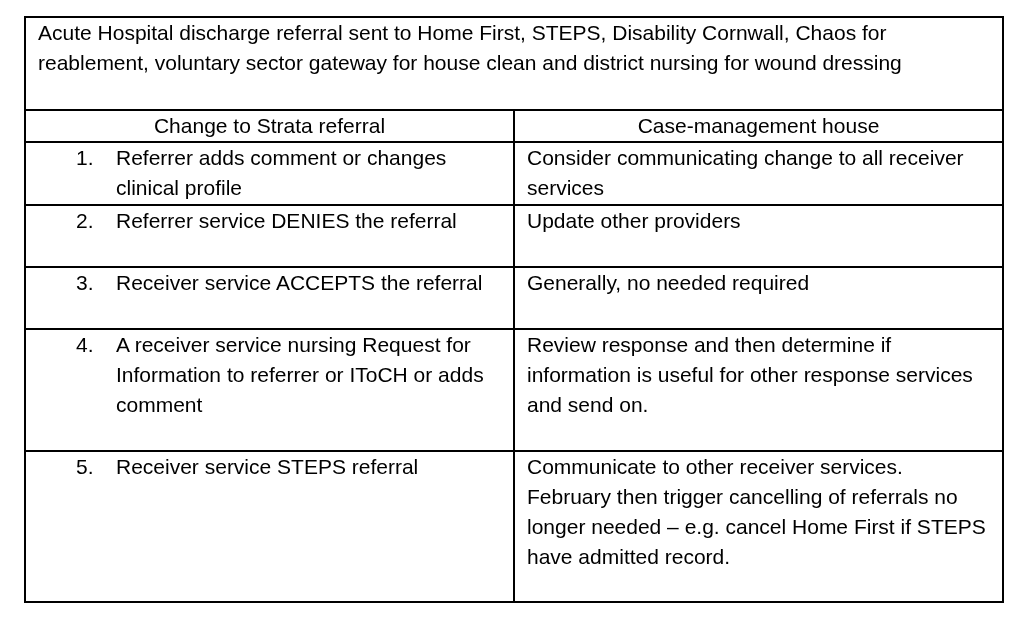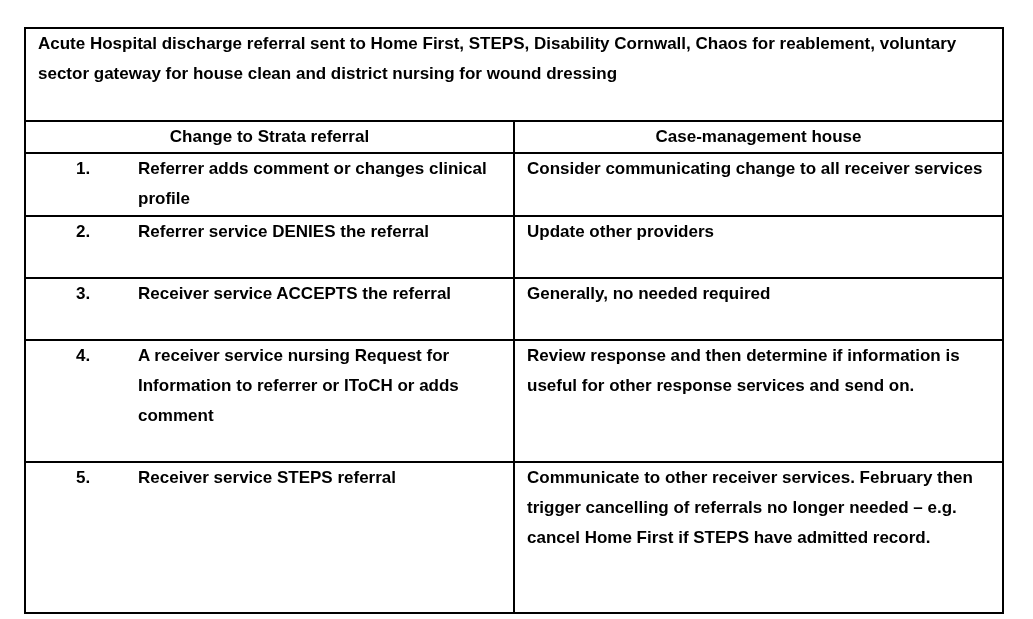--- a/index.html
+++ b/index.html
@@ -11,27 +11,26 @@
       width: 1033px;
       height: 619px;
       position: relative;
       overflow: hidden;
       font-family: "Liberation Sans", sans-serif;
       color: #000000;
     }
     .doc-table {
       position: absolute;
       left: 24px;
-      top: 27px;
+      top: 16px;
       width: 978px;
       border-collapse: collapse;
       table-layout: fixed;
-      font-size: 17px;
+      font-size: 21px;
       line-height: 30px;
-      font-weight: bold;
     }
     .doc-table td {
       border: 2px solid #000000;
       vertical-align: top;
       padding: 0 12px 0 12px;
       box-sizing: border-box;
     }
     .col-left { width: 489px; }
     .col-right { width: 489px; }
     .title-cell { padding: 2px 12px 2px 12px; height: 93px; }
@@ -44,21 +43,20 @@
     .item {
       display: flex;
       padding-left: 38px;
     }
     .item-num {
       flex: 0 0 40px;
       text-align: left;
     }
     .item-text {
       flex: 1 1 auto;
-      margin-left: 22px;
     }
   </style>
 </head>
 <body>
 
 <table class="doc-table">
   <colgroup>
     <col class="col-left">
     <col class="col-right">
   </colgroup>

